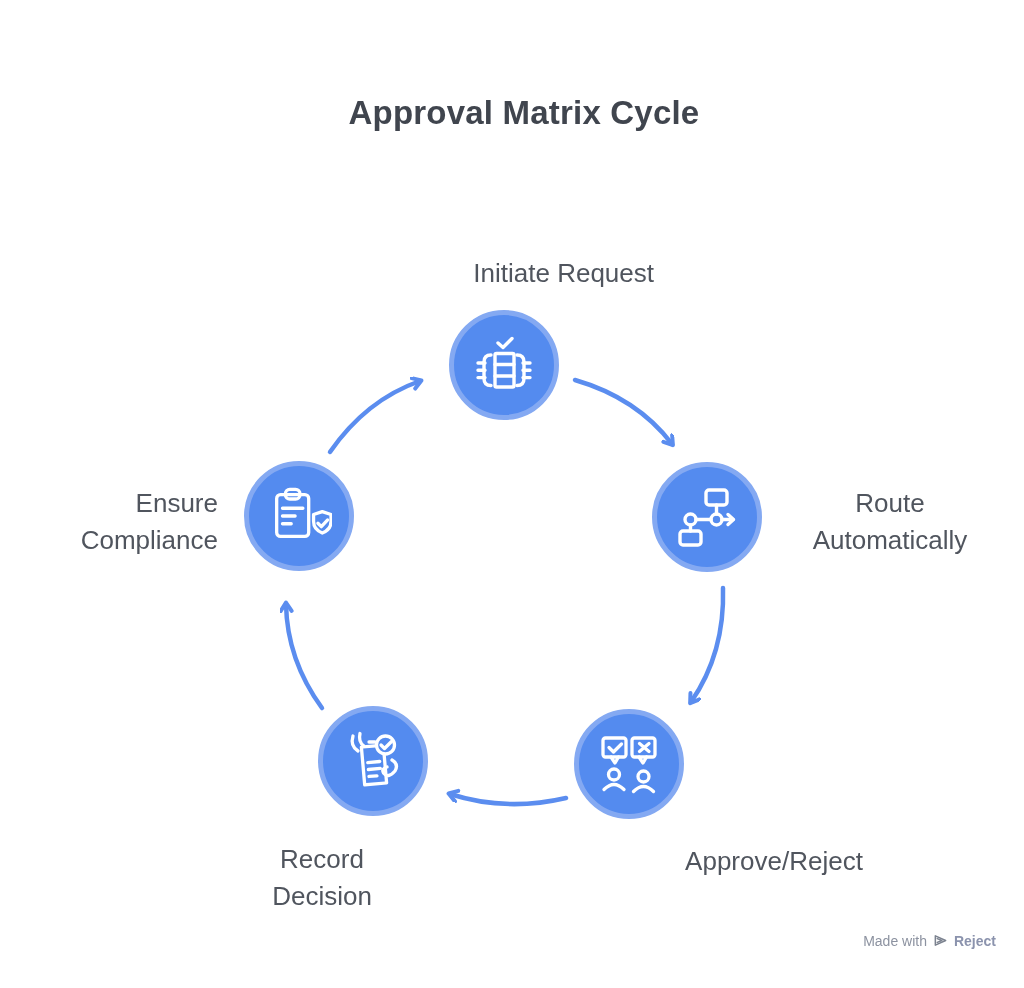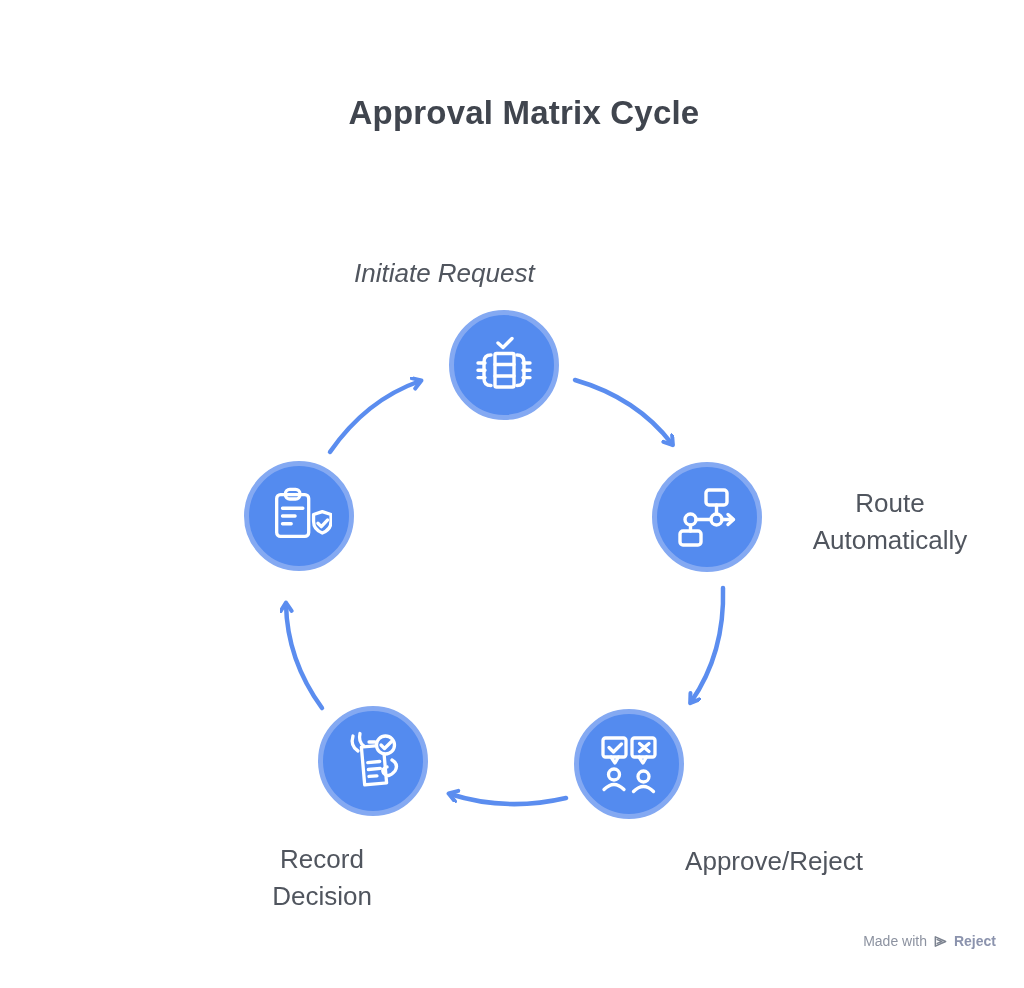--- a/index.html
+++ b/index.html
@@ -51,38 +51,37 @@
   .node-circle svg {
     display: block;
   }
   .node-label {
     position: absolute;
     font-size: 26px;
     line-height: 37px;
     font-weight: 400;
     color: #50555e;
   }
-  .label-initiate   { left: 354px; top: 255px; width: 300px; text-align: left; font-style: italic; }
+  .label-initiate   { left: 354px; top: 255px; width: 300px; text-align: right; }
   .label-route      { left: 790px; top: 485px; width: 200px; text-align: center; }
   .label-approve    { left: 624px; top: 843px; width: 300px; text-align: center; }
   .label-record     { left: 252px; top: 841px; width: 140px; text-align: center; }
   .label-ensure     { left: 18px;  top: 485px; width: 200px; text-align: right; }
 
   .circle-initiate  { left: 449px; top: 310px; }
   .circle-route     { left: 652px; top: 462px; }
   .circle-approve   { left: 574px; top: 709px; }
   .circle-record    { left: 318px; top: 706px; }
   .circle-ensure    { left: 244px; top: 461px; }
 
   .watermark {
     position: absolute;
     right: 28px;
     top: 933px;
     display: flex;
-    align-items: center;
     gap: 6px;
     font-size: 14px;
     color: #8c92a0;
   }
   .watermark .brand {
     color: #8b93ad;
     font-weight: bold;
   }
   .watermark svg { display: block; }
 </style>
@@ -160,20 +159,21 @@
         <path d="M27 33 H39 M27 40 H39 M27 47 H35"></path>
       </g>
       <path d="M12 7 Q9 17 17 22 M19 4.5 Q17 13 23 17"></path>
       <path d="M28 13 H34"></path>
       <circle cx="44.5" cy="16" r="9" fill="#548bef"></circle>
       <path d="M40 16 l3.5 3.5 l7 -7"></path>
       <path d="M51 31 Q58 35 54 42 Q47 50 42.5 44 Q40 39.5 46 38"></path>
     </svg>
   </div>
 
+  <div class="node-label label-ensure">Ensure Compliance</div>
   <div class="node-circle circle-ensure">
     <svg width="66" height="64" viewBox="0 0 68 64" fill="none" stroke="#ffffff" stroke-width="3.4" stroke-linecap="round" stroke-linejoin="round">
       <rect x="11" y="10" width="33" height="43" rx="4"></rect>
       <rect x="20" y="4.5" width="15" height="10" rx="4.5"></rect>
       <path d="M17 24 H38 M17 32 H30 M17 40 H26"></path>
       <path d="M49 30.5 l9 -3 9 3 v7 q0 8.5 -9 12 q-9 -3.5 -9 -12 z" fill="#548bef"></path>
       <path d="M53.5 39.5 l3.5 3.5 l6.5 -7"></path>
     </svg>
   </div>
 

